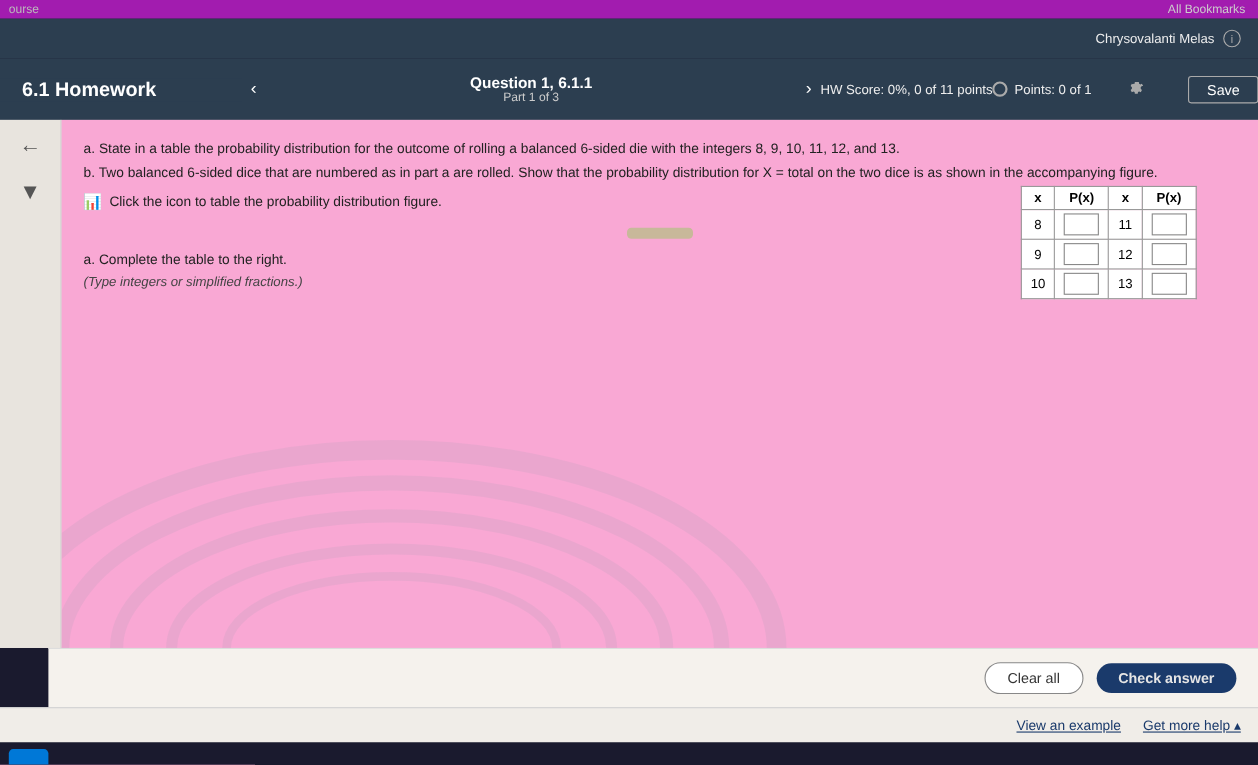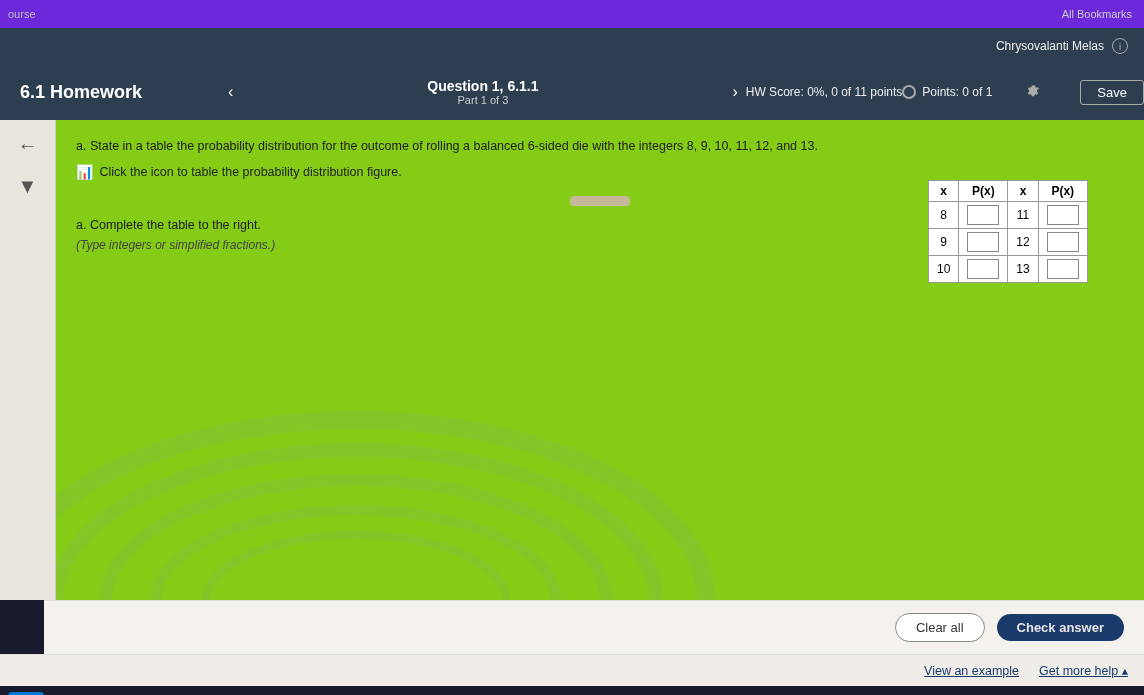--- a/index.html
+++ b/index.html
@@ -7,22 +7,22 @@
       font-family: Arial, sans-serif;
       background: #1a1a2e;
       width: 1144px;
       height: 695px;
       overflow: hidden;
       position: relative;
     }
 
     
     .top-bar {
-      background: #6d28d9;
-      height: 28px;
+      background: #a21caf;
+      height: 17px;
       display: flex;
       align-items: center;
       justify-content: flex-end;
       padding: 0 12px;
       color: #ccc;
       font-size: 11px;
     }
     .top-bar-left {
       position: absolute;
       left: 8px;
@@ -146,21 +146,21 @@
       font-size: 20px;
       color: #555;
       cursor: pointer;
       margin-top: 20px;
     }
 
     
     .question-body {
       flex: 1;
       padding: 16px 20px;
-      background: #84cc16;
+      background: #f9a8d4;
     }
 
     .question-text {
       font-size: 12.5px;
       color: #222;
       line-height: 1.6;
       margin-bottom: 8px;
     }
     .question-text p {
       margin-bottom: 2px;
@@ -375,20 +375,21 @@
         <ellipse cx="300" cy="400" rx="350" ry="180" fill="none" stroke="#8899aa" stroke-width="18"></ellipse>
         <ellipse cx="300" cy="400" rx="300" ry="150" fill="none" stroke="#8899aa" stroke-width="14"></ellipse>
         <ellipse cx="300" cy="400" rx="250" ry="120" fill="none" stroke="#8899aa" stroke-width="12"></ellipse>
         <ellipse cx="300" cy="400" rx="200" ry="90" fill="none" stroke="#8899aa" stroke-width="10"></ellipse>
         <ellipse cx="300" cy="400" rx="150" ry="65" fill="none" stroke="#8899aa" stroke-width="8"></ellipse>
       </svg>
     </div>
 
     <div class="question-text">
       <p>a. State in a table the probability distribution for the outcome of rolling a balanced 6-sided die with the integers 8, 9, 10, 11, 12, and 13.</p>
+      <p>b. Two balanced 6-sided dice that are numbered as in part a are rolled. Show that the probability distribution for X = total on the two dice is as shown in the accompanying figure.</p>
     </div>
 
     <div class="click-icon-row">
       <span class="chart-icon">📊</span>
       <span>Click the icon to table the probability distribution figure.</span>
     </div>
 
     <div class="separator">
       <div class="separator-line"></div>
     </div>

